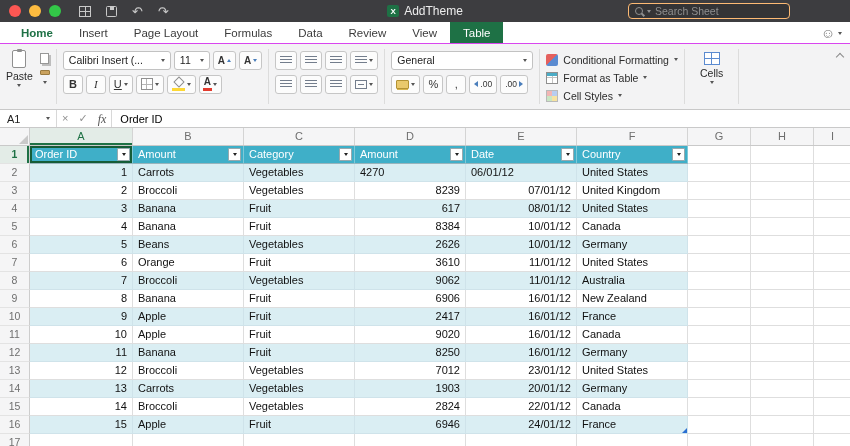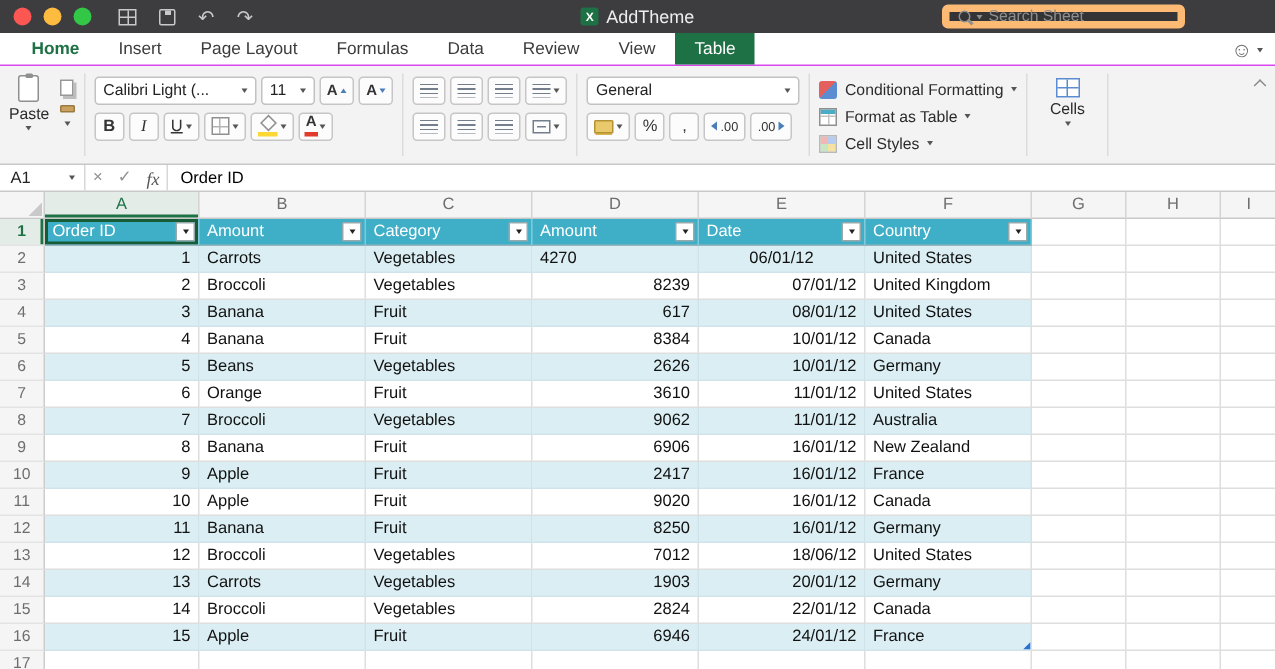--- a/index.html
+++ b/index.html
@@ -17,21 +17,21 @@
   .tb-icons { display: flex; align-items: center; gap: 15px; margin-left: 18px; color: #c9c9c9; }
   .tbi { font-size: 13px; line-height: 1; }
   .grid-glyph { width: 12px; height: 11px; border: 1px solid #c9c9c9;
     background-image: linear-gradient(#c9c9c9,#c9c9c9), linear-gradient(#c9c9c9,#c9c9c9);
     background-size: 1px 100%, 100% 1px; background-position: center; background-repeat: no-repeat; }
   .save-glyph { width: 11px; height: 11px; border: 1px solid #c9c9c9; border-radius: 1.5px; position: relative; }
   .save-glyph::before { content: ""; position: absolute; top: 0; left: 2.5px; width: 4px; height: 3px; background: #c9c9c9; }
   .tb-title { position: absolute; left: 0; right: 0; display: flex; justify-content: center; align-items: center; gap: 5px; pointer-events: none; }
   .doc-icon { width: 12px; height: 12px; border-radius: 2px; background: var(--accent,#1e7145); color: #fff; font-size: 8px; font-weight: bold; display: flex; align-items: center; justify-content: center; }
   .tb-title-text { color: #ededed; font-size: 12px; }
-  .searchbox { position: absolute; right: 60px; top: 3px; width: 162px; height: 16px; background: #343436; border: 5px solid #fdba74; border-radius: 4px; display: flex; align-items: center; gap: 4px; padding: 0 6px; }
+  .searchbox { position: absolute; right: 60px; top: 3px; width: 162px; height: 16px; background: #343436; border: 1px solid #fdba74; border-radius: 4px; display: flex; align-items: center; gap: 4px; padding: 0 6px; }
   .mag { width: 8px; height: 8px; border: 1.5px solid #8f8f8f; border-radius: 50%; position: relative; flex: 0 0 auto; }
   .mag::after { content: ""; position: absolute; width: 1.5px; height: 4px; background: #8f8f8f; left: 6px; top: 5px; transform: rotate(-45deg); }
   .search-ph { color: #8f8f8f; font-size: 10.5px; }
 
   
   .tabbar { height: 22px; background: #fff; display: flex; align-items: stretch; position: relative; border-bottom: 1px solid #d946ef; }
   .tabs { display: flex; margin-left: 8px; }
   .tab { padding: 0 13px; font-size: 11.5px; line-height: 22px; color: #3c3c3c; }
   .tab.active { color: var(--accent,#1e7145); font-weight: bold; }
   .tab.contextual { background: var(--accent,#1e7145); color: #fff; }
@@ -184,21 +184,21 @@
         <span class="copy-icon"></span>
         <span class="painter-icon"></span>
         <span class="tri-down tiny"></span>
       </div>
     </div>
     <div class="rsep"></div>
 
     <div class="rgroup g-font">
       <div class="rrow">
         <div class="combo font-name">
-          <span>Calibri Light (...</span>
+          <span>Calibri Insert (...</span>
           <span class="tri-down tiny"></span>
         </div>
         <div class="combo font-size">
           <span>11</span>
           <span class="tri-down tiny"></span>
         </div>
         <span class="btn azbtn">
           <span>A</span>
           <span class="tri-up tiny blue"></span>
         </span>
@@ -372,21 +372,21 @@
           <div class="cell" style="width: 63px;"></div>
           <div class="cell" style="width: 63px;"></div>
           <div class="cell" style="width: 38px;"></div>
         </div>
         <div class="row">
           <div class="gutter">2</div>
           <div class="cell band" style="width: 103px; text-align: right;">1</div>
           <div class="cell band" style="width: 111px; text-align: left;">Carrots</div>
           <div class="cell band" style="width: 111px; text-align: left;">Vegetables</div>
           <div class="cell band" style="width: 111px; ">4270</div>
-          <div class="cell band" style="width: 111px; text-align: center;">06/01/12</div>
+          <div class="cell band" style="width: 111px; text-align: left;">06/01/12</div>
           <div class="cell band" style="width: 111px; text-align: left;">United States</div>
           <div class="cell" style="width: 63px;"></div>
           <div class="cell" style="width: 63px;"></div>
           <div class="cell" style="width: 38px;"></div>
         </div>
         <div class="row">
           <div class="gutter">3</div>
           <div class="cell" style="width: 103px; text-align: right;">2</div>
           <div class="cell" style="width: 111px; text-align: left;">Broccoli</div>
           <div class="cell" style="width: 111px; text-align: left;">Vegetables</div>
@@ -504,21 +504,21 @@
           <div class="cell" style="width: 63px;"></div>
           <div class="cell" style="width: 63px;"></div>
           <div class="cell" style="width: 38px;"></div>
         </div>
         <div class="row">
           <div class="gutter">13</div>
           <div class="cell" style="width: 103px; text-align: right;">12</div>
           <div class="cell" style="width: 111px; text-align: left;">Broccoli</div>
           <div class="cell" style="width: 111px; text-align: left;">Vegetables</div>
           <div class="cell" style="width: 111px; text-align: right;">7012</div>
-          <div class="cell" style="width: 111px; text-align: right;">18/06/12</div>
+          <div class="cell" style="width: 111px; text-align: right;">23/01/12</div>
           <div class="cell" style="width: 111px; text-align: left;">United States</div>
           <div class="cell" style="width: 63px;"></div>
           <div class="cell" style="width: 63px;"></div>
           <div class="cell" style="width: 38px;"></div>
         </div>
         <div class="row">
           <div class="gutter">14</div>
           <div class="cell band" style="width: 103px; text-align: right;">13</div>
           <div class="cell band" style="width: 111px; text-align: left;">Carrots</div>
           <div class="cell band" style="width: 111px; text-align: left;">Vegetables</div>

